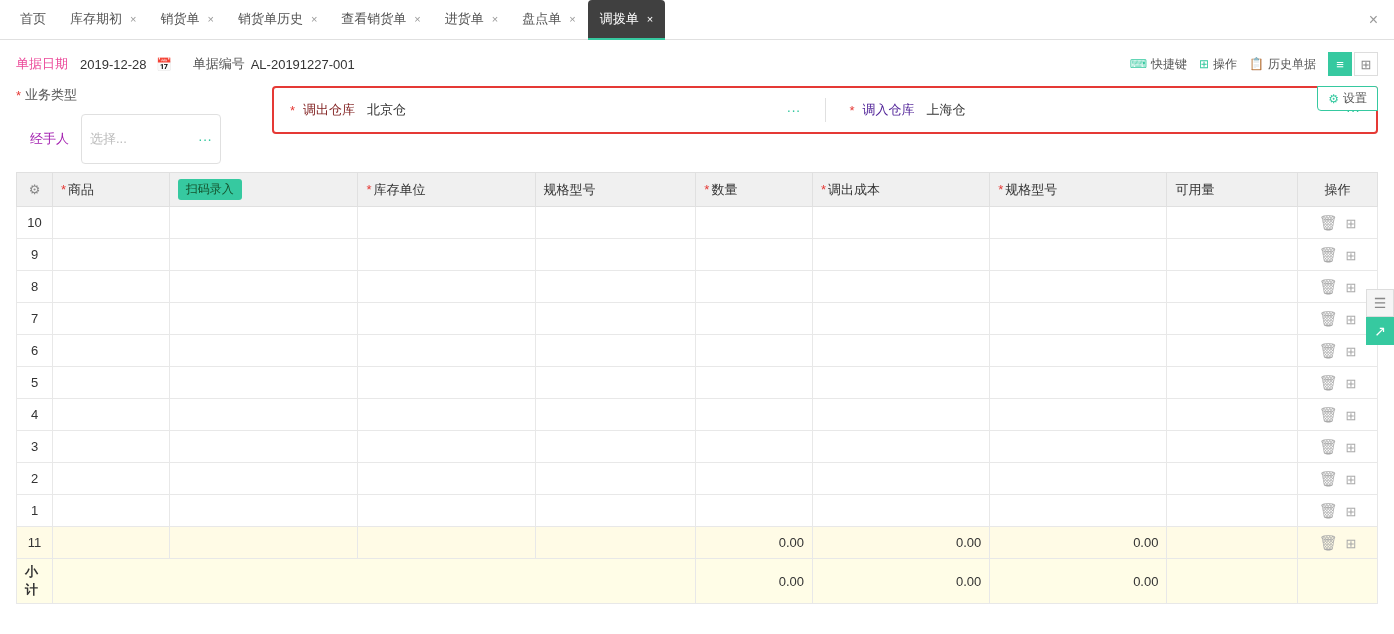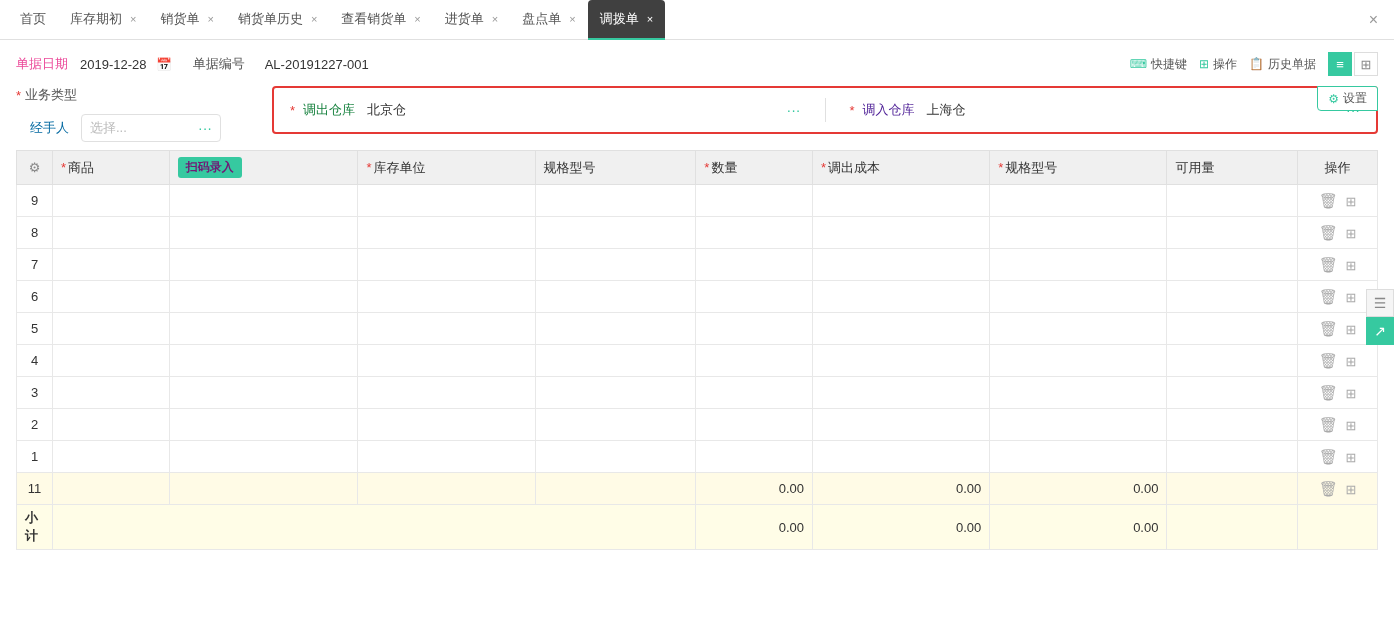--- a/index.html
+++ b/index.html
@@ -63,24 +63,23 @@
       white-space: nowrap; color: #333;
     }
     .data-table th.required::before { content: '*'; color: #e53935; margin-right: 2px; }
     .data-table td {
       border: 1px solid #e8e8e8; padding: 4px 8px;
       height: 32px; color: #333;
     }
     .data-table tr:last-child td { background: #fffbe6; font-weight: 500; }
     .row-num { color: #999; text-align: center; width: 36px; }
     .scan-btn {
-      background: #36c9a0; color: #701a75; border: none;
+      background: #36c9a0; color: #14532d; border: none;
       padding: 2px 8px; border-radius: 3px; cursor: pointer;
       font-size: 12px;
-      font-weight: bold;
     }
     .op-cell { text-align: center; white-space: nowrap; }
     .op-icon { color: #aaa; cursor: pointer; font-size: 15px; margin: 0 2px; }
 
     
     .right-sidebar {
       position: fixed; right: 0; top: 50%;
       transform: translateY(-50%);
       display: flex; flex-direction: column; gap: 0;
     }
@@ -138,21 +137,21 @@
 
   <div style="display:flex; align-items:center; margin-bottom:10px;">
     <div class="doc-info">
       <div class="header-field">
         <span style="color:#ec4899;">单据日期</span>
         <span style="font-weight:500; margin-left:6px;">2019-12-28</span>
         <span style="color:#36c9a0; margin-left:4px; cursor:pointer;">📅</span>
       </div>
       <div class="header-field">
         <span style="color:#555;">单据编号</span>
-        <span style="font-weight:500; margin-left:14px;">AL-20191227-001</span>
+        <span style="font-weight:500; margin-left:0;">AL-20191227-001</span>
       </div>
     </div>
 
     <div class="top-actions">
       <div class="action-btn">
         <span style="color:#36c9a0;">⌨</span>
         <span>快捷键</span>
       </div>
       <div class="action-btn">
         <span style="color:#36c9a0;">⊞</span>
@@ -171,34 +170,34 @@
 
   <div style="display:flex; align-items:flex-start; gap:16px; margin-bottom:8px;">
 
     <div style="display:flex; flex-direction:column; gap:10px; min-width:240px;">
       <div style="display:flex; align-items:center; gap:4px;">
         <span style="color:#e53935;">*</span>
         <span style="color:#555;">业务类型</span>
       </div>
 
       <div style="display:flex; align-items:center; gap:4px;">
-        <span style="color:#0369a1; margin-left:14px;">经手人</span>
-        <div style="border:1px solid #e0e0e0; border-radius:4px; padding:4px 8px;
+        <span style="color:#a21caf; margin-left:14px;">经手人</span>
+        <div style="border:1px solid #e0e0e0; border-radius:4px; padding:15px 8px;
                     min-width:140px; background:#fff; cursor:pointer; margin-left:8px; color:#bbb; display:flex; align-items:center; gap:4px;">
           <span style="color:#bbb; flex:1;">选择...</span>
           <span style="color:#36c9a0; font-size:14px;">···</span>
         </div>
       </div>
     </div>
 
     <div style="flex:1; border:2px solid #e53935; border-radius:4px; padding:10px 16px; display:flex; align-items:center; position:relative;">
 
       <div style="flex:1; display:flex; align-items:center; gap:8px;">
         <span style="color:#e53935;">*</span>
-        <span style="color:#15803d;">调出仓库</span>
+        <span style="color:#7f1d1d;">调出仓库</span>
         <span style="font-weight:500; margin-left:4px;">北京仓</span>
         <span style="flex:1;"></span>
         <span style="color:#36c9a0; cursor:pointer; font-size:14px;">···</span>
       </div>
 
       <div style="width:1px; background:#e0e0e0; height:24px; margin:0 24px;"></div>
 
       <div style="flex:1; display:flex; align-items:center; gap:8px;">
         <span style="color:#e53935;">*</span>
         <span style="color:#4c1d95;">调入仓库</span>
@@ -231,20 +230,35 @@
           <th class="required">库存单位</th>
           <th>规格型号</th>
           <th class="required">数量</th>
           <th class="required">调出成本</th>
           <th class="required">规格型号</th>
           <th>可用量</th>
           <th style="width:80px; text-align:center;">操作</th>
         </tr>
       </thead>
       <tbody id="table-body">
+          <tr>
+    <td class="row-num">10</td>
+    <td></td>
+    <td></td>
+    <td></td>
+    <td></td>
+    <td></td>
+    <td></td>
+    <td></td>
+    <td></td>
+    <td class="op-cell">
+      <span class="op-icon">🗑</span>
+      <span class="op-icon" style="font-size:13px;">⊞</span>
+    </td>
+  </tr>
           <tr>
     <td class="row-num">9</td>
     <td></td>
     <td></td>
     <td></td>
     <td></td>
     <td></td>
     <td></td>
     <td></td>
     <td></td>

